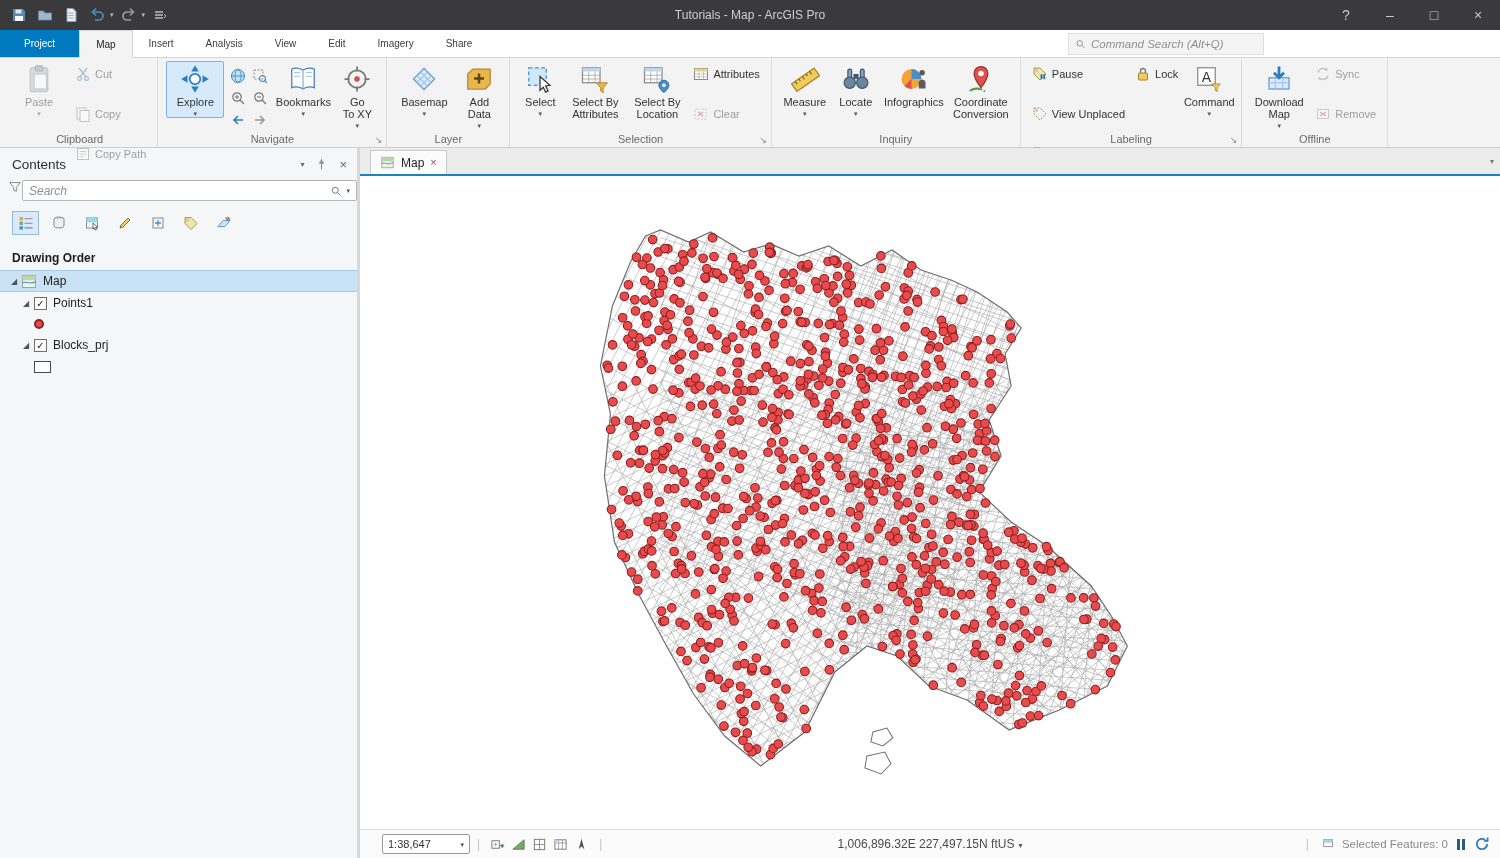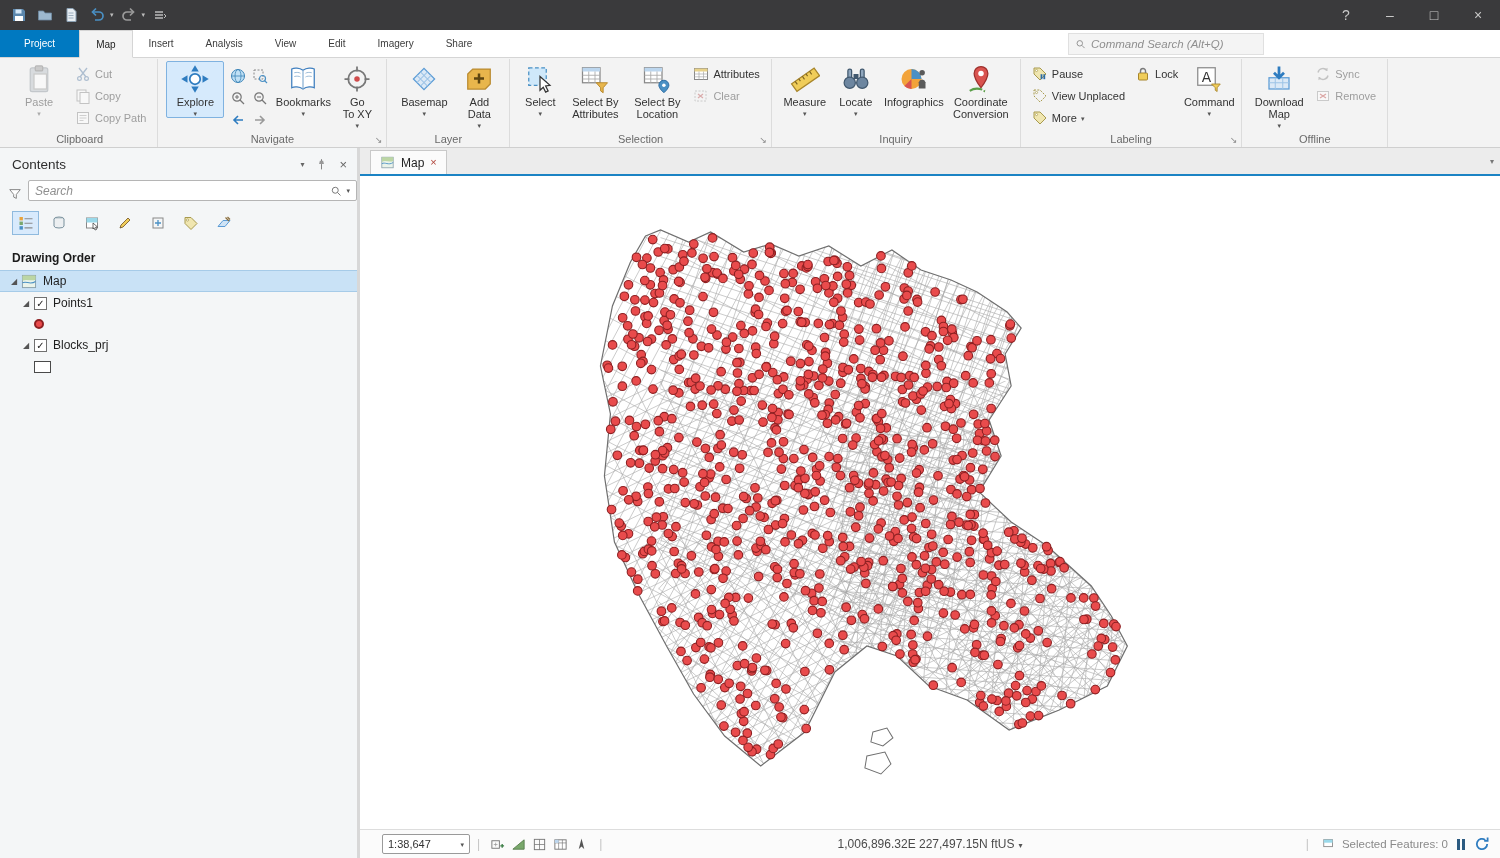--- a/index.html
+++ b/index.html
@@ -27,36 +27,36 @@
   
   .ribbon{height:90px;background:#f3f3f3;display:flex;border-bottom:1px solid #cfcfcf;padding:1px 0 0 2px;flex:0 0 auto}
   .group{position:relative;display:flex;align-items:flex-start;gap:4px;padding:2px 8px 16px 8px;border-right:1px solid #dcdcdc}
   .group-label{position:absolute;bottom:2px;left:0;right:0;text-align:center;font-size:11px;color:#6a6a6a}
   .launcher{position:absolute;bottom:2px;right:4px;font-size:9px;color:#8a8a8a}
   .btn-lg{display:flex;flex-direction:column;align-items:center;width:58px;padding-top:3px;gap:2px;text-align:center}
   .btn-lg .lbl{font-size:11px;line-height:12px;color:#333;white-space:pre-line}
   .ic{width:30px;height:30px;flex:0 0 auto}
   .ics{width:16px;height:16px;flex:0 0 auto}
   .caret{font-size:7px;color:#555;line-height:7px}
-  .col{display:flex;flex-direction:column;justify-content:flex-start;gap:2px;padding-top:3px}
+  .col{display:flex;flex-direction:column;justify-content:flex-start;gap:20px;padding-top:3px}
   .btn-sm{display:flex;align-items:center;gap:4px;height:20px;font-size:11px;color:#333;padding:0 3px;white-space:nowrap}
   .disabled{opacity:.45}
   .explore-active{background:#d6eafc;border:1px solid #7fb2e0;border-radius:2px;padding-top:2px}
   .nav-grid{display:grid;grid-template-columns:20px 20px;grid-auto-rows:20px;gap:2px;padding-top:5px}
   .nav-cell{display:flex;align-items:center;justify-content:center}
 
   
   .main{display:flex;height:710px;flex:0 0 auto}
 
   
   .contents{width:360px;background:#f4f6f7;border-right:3px solid #d8d8d8;display:flex;flex-direction:column}
   .c-header{display:flex;align-items:center;padding:9px 10px 4px 12px;font-size:13.5px;color:#2e2e2e}
   .c-tools{margin-left:auto;display:flex;align-items:center;gap:11px;color:#666}
   .c-tools .t{font-size:11px;color:#666}
-  .c-search{display:flex;align-items:flex-end;padding:4px 0 0 8px;gap:6px}
+  .c-search{display:flex;align-items:flex-start;padding:4px 0 0 8px;}
   .c-input{flex:1;height:21px;background:#fff;border:1px solid #b5b5b5;border-radius:2px;display:flex;align-items:center;padding:0 6px;gap:4px}
   .c-input input{border:none;outline:none;flex:1;font-family:"Liberation Sans",sans-serif;font-size:12px;color:#555}
   .c-input input::placeholder{font-style:italic;color:#8f8f8f}
   .c-iconrow{display:flex;gap:8px;padding:11px 8px 4px 13px}
   .c-ic{width:25px;height:22px;display:flex;align-items:center;justify-content:center}
   .c-ic.sel{background:#d8eafc;outline:1px solid #8fbade}
   .c-dorder{font-weight:bold;padding:13px 0 5px 12px;color:#1c1c1c;font-size:12px}
   .trow{height:22px;display:flex;align-items:center;font-size:12px;color:#1e1e1e}
   .trow.sel{background:#c9e2f6;border-top:1px solid #a6cbe8;border-bottom:1px solid #a6cbe8}
   .expander{font-size:8px;color:#555;width:12px;text-align:center}
@@ -123,20 +123,21 @@
         </svg>
     </div>
     <span class="qcaret">▾</span>
     <div class="qbtn">
       <svg class="ics" viewBox="0 0 16 16">
           <path d="M3 5 h8 M3 8 h8 M3 11 h8" stroke="#bbb" stroke-width="1.3"></path>
           <path d="M12 7 l2 2 -2 2" fill="none" stroke="#bbb"></path>
         </svg>
     </div>
   </div>
+  <div class="title-text">Tutorials - Map - ArcGIS Pro</div>
   <div class="win-controls">
     <div class="win-btn">?</div>
     <div class="win-btn">–</div>
     <div class="win-btn">□</div>
     <div class="win-btn">×</div>
   </div>
 </div>
 
 <div class="tabrow">
   <div class="tab project">Project</div>

